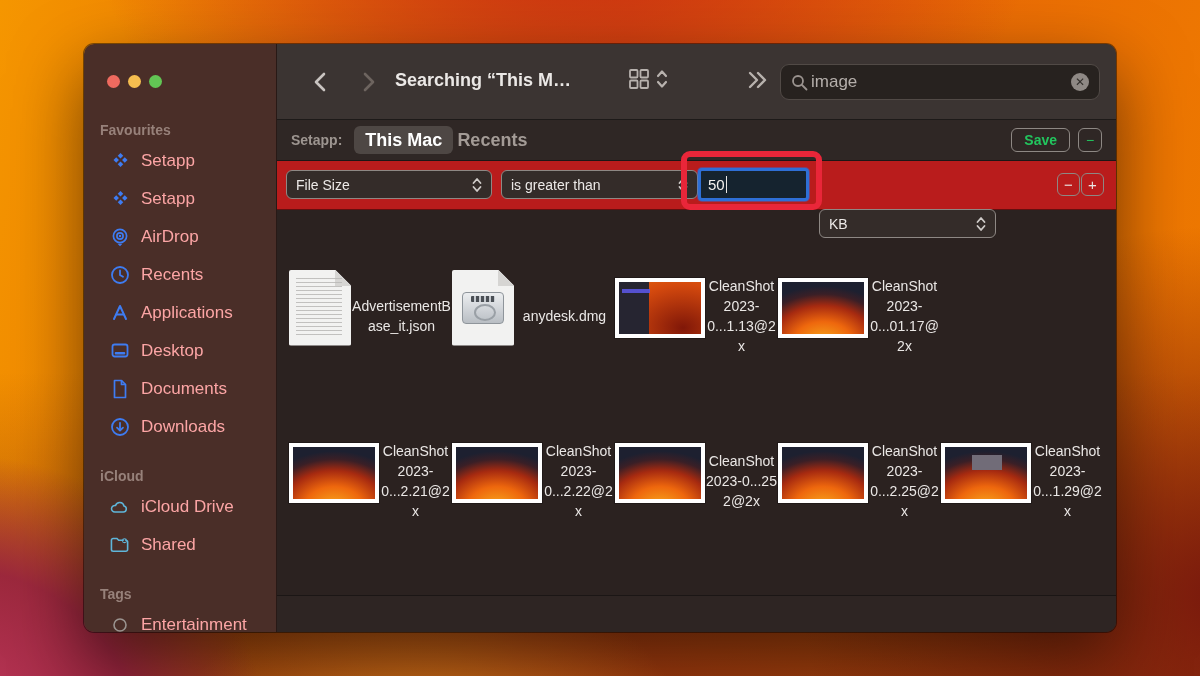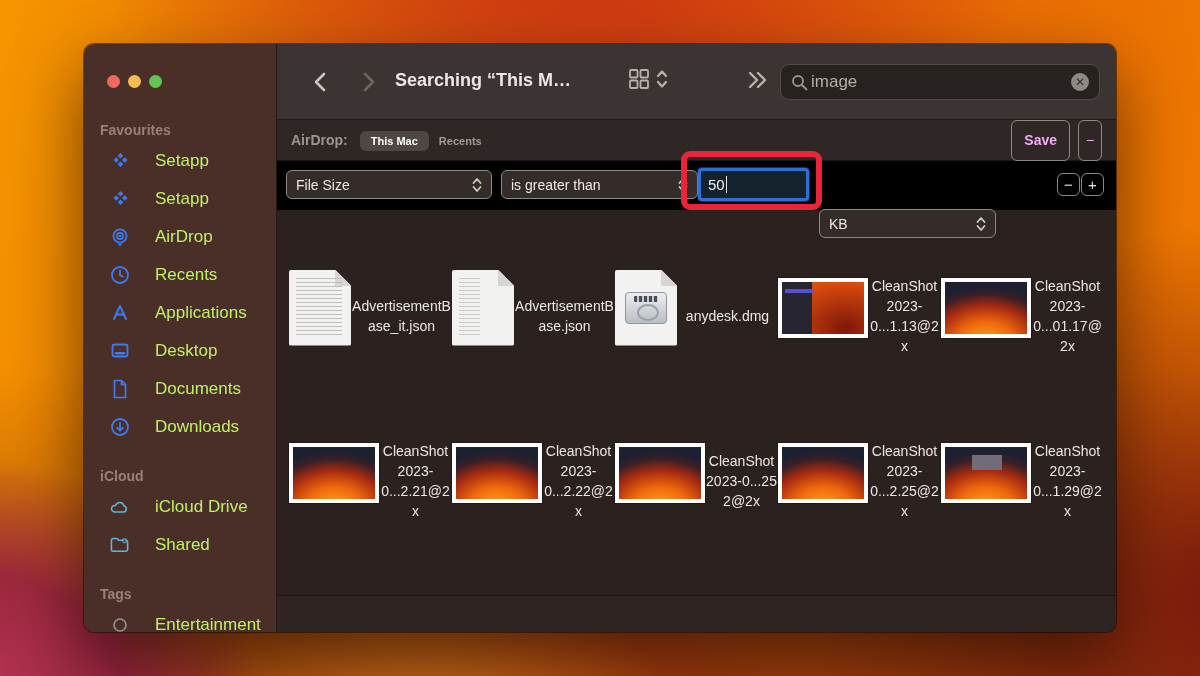--- a/index.html
+++ b/index.html
@@ -23,22 +23,22 @@
     box-shadow:0 28px 70px rgba(0,0,0,.55), 0 0 0 1px rgba(0,0,0,.45);
     color:#e9e6e4; }
 
   
   .sidebar { width:193px; flex:0 0 193px; background:#4a2e28;
     border-right:1px solid rgba(0,0,0,.45); position:relative; padding-top:68px; }
   .traffic { position:absolute; top:31px; left:23px; display:flex; gap:8px; }
   .light { width:13px; height:13px; border-radius:50%; }
   .light.red { background:#ee6a5f; } .light.yellow { background:#f5bd4f; } .light.green { background:#62c554; }
   .side-header { font-size:14px; font-weight:700; color:#97817a; padding:10px 0 4px 16px; }
-  .side-item { display:flex; align-items:center; gap:25px; height:38px; padding-left:26px;
-    font-size:17px; color:#bef264; cursor:default; }
+  .side-item { display:flex; align-items:center; gap:11px; height:38px; padding-left:26px;
+    font-size:17px; color:#fca5a5; cursor:default; }
   .side-item .sicon { width:20px; height:20px; display:flex; align-items:center; justify-content:center; flex:0 0 20px; }
   .gap-sec { height:12px; }
 
   
   .main { flex:1; display:flex; flex-direction:column; background:#2b2220; position:relative; }
 
   
   .titlebar { height:76px; background:#3b3432; position:relative; flex:0 0 76px;
     border-bottom:1px solid rgba(0,0,0,.5); }
   .nav-btn { position:absolute; top:24px; width:28px; height:28px; display:flex; align-items:center; justify-content:center; }
@@ -50,31 +50,31 @@
     background:#27221f; border:1px solid #514a46; border-radius:9px;
     display:flex; align-items:center; padding:0 10px; gap:3px; }
   .searchfield .stext { font-size:17px; color:#b5afab; flex:1; }
   .clear-btn { width:18px; height:18px; border-radius:50%; background:#8f8985; color:#33302d;
     display:flex; align-items:center; justify-content:center; font-size:12px; font-weight:700; }
 
   
   .scope-row { height:41px; flex:0 0 41px; background:#2f2725; border-bottom:1px solid rgba(0,0,0,.4);
     display:flex; align-items:center; padding:0 14px; position:relative; }
   .scope-label { font-size:14px; font-weight:700; color:#9d9590; margin-right:12px; }
-  .scope-pill { font-size:11px; font-weight:700; padding:4px 11px; border-radius:6px; margin-right:8px; }
+  .scope-pill { font-size:18px; font-weight:700; padding:4px 11px; border-radius:6px; margin-right:2px; }
   .scope-pill.sel { background:#4e4744; color:#ffffff; }
   .scope-pill.unsel { color:#a39b96; padding:4px 2px; }
   .scope-spacer { flex:1; }
   .btn-outline { border:1px solid #8e8884; border-radius:6px; background:transparent;
-    color:#f0abfc; font-size:14px; font-weight:600; height:41px; display:inline-flex;
+    color:#22c55e; font-size:14px; font-weight:600; height:24px; display:inline-flex;
     align-items:center; justify-content:center; padding:0 12px; }
   .btn-square { width:24px; padding:0; margin-left:8px; font-weight:400; }
 
   
-  .filter-row { height:49px; flex:0 0 49px; background:#000000; border-bottom:1px solid rgba(0,0,0,.45); position:relative; }
+  .filter-row { height:49px; flex:0 0 49px; background:#b91c1c; border-bottom:1px solid rgba(0,0,0,.45); position:relative; }
   .dropdown { position:absolute; top:9px; height:29px; border:1px solid #8e8884; border-radius:6px;
     background:#342c29; display:flex; align-items:center; padding:0 9px; font-size:14px; color:#ece9e7; }
   .dropdown .ddlabel { flex:1; }
   .dd-attr { left:9px; width:206px; }
   .dd-op { left:224px; width:197px; }
   .dd-unit { left:542px; width:177px;margin-top:39px; }
   .value-input { position:absolute; left:421px; top:7px; width:111px; height:33px;
     background:#15232f; border:3px solid #2e6fd6; border-radius:4px;
     box-shadow:0 0 0 1px rgba(46,111,214,.45); display:flex; align-items:center; padding:4px 7px; }
   .value-input .vtext { font-size:15px; color:#f2f0ee; }
@@ -313,21 +313,21 @@
               <circle cx="7" cy="7" r="5"></circle>
               <path d="M11 11 L15.5 15.5"></path>
             </g>
           </svg>
         <span class="stext">image</span>
         <span class="clear-btn">✕</span>
       </div>
     </div>
 
     <div class="scope-row">
-      <span class="scope-label">AirDrop:</span>
+      <span class="scope-label">Setapp:</span>
       <span id="scope-pills"><span class="scope-pill sel">This Mac</span><span class="scope-pill unsel">Recents</span></span>
       <span class="scope-spacer"></span>
       <button class="btn-outline">Save</button>
       <button class="btn-outline btn-square">−</button>
     </div>
 
     <div class="filter-row">
       <div class="dropdown dd-attr">
         <span class="ddlabel">File Size</span>
         <svg width="10" height="18" viewBox="0 0 10 18">
@@ -370,29 +370,20 @@
             <div class="thumbwrap">
               <div class="doc">
                 <span class="fold"></span>
                 <span class="lines"></span>
               </div>
             </div>
             <div class="fname">AdvertisementBase_it.json</div>
           </div>
           <div class="cell">
             <div class="thumbwrap">
-              <div class="doc narrow">
-                <span class="fold"></span>
-                <span class="lines"></span>
-              </div>
-            </div>
-            <div class="fname">AdvertisementBase.json</div>
-          </div>
-          <div class="cell">
-            <div class="thumbwrap">
               <div class="doc">
                 <span class="fold"></span>
                 <span class="drive"></span>
               </div>
             </div>
             <div class="fname">anydesk.dmg</div>
           </div>
           <div class="cell">
             <div class="thumbwrap">
               <div class="shot">

